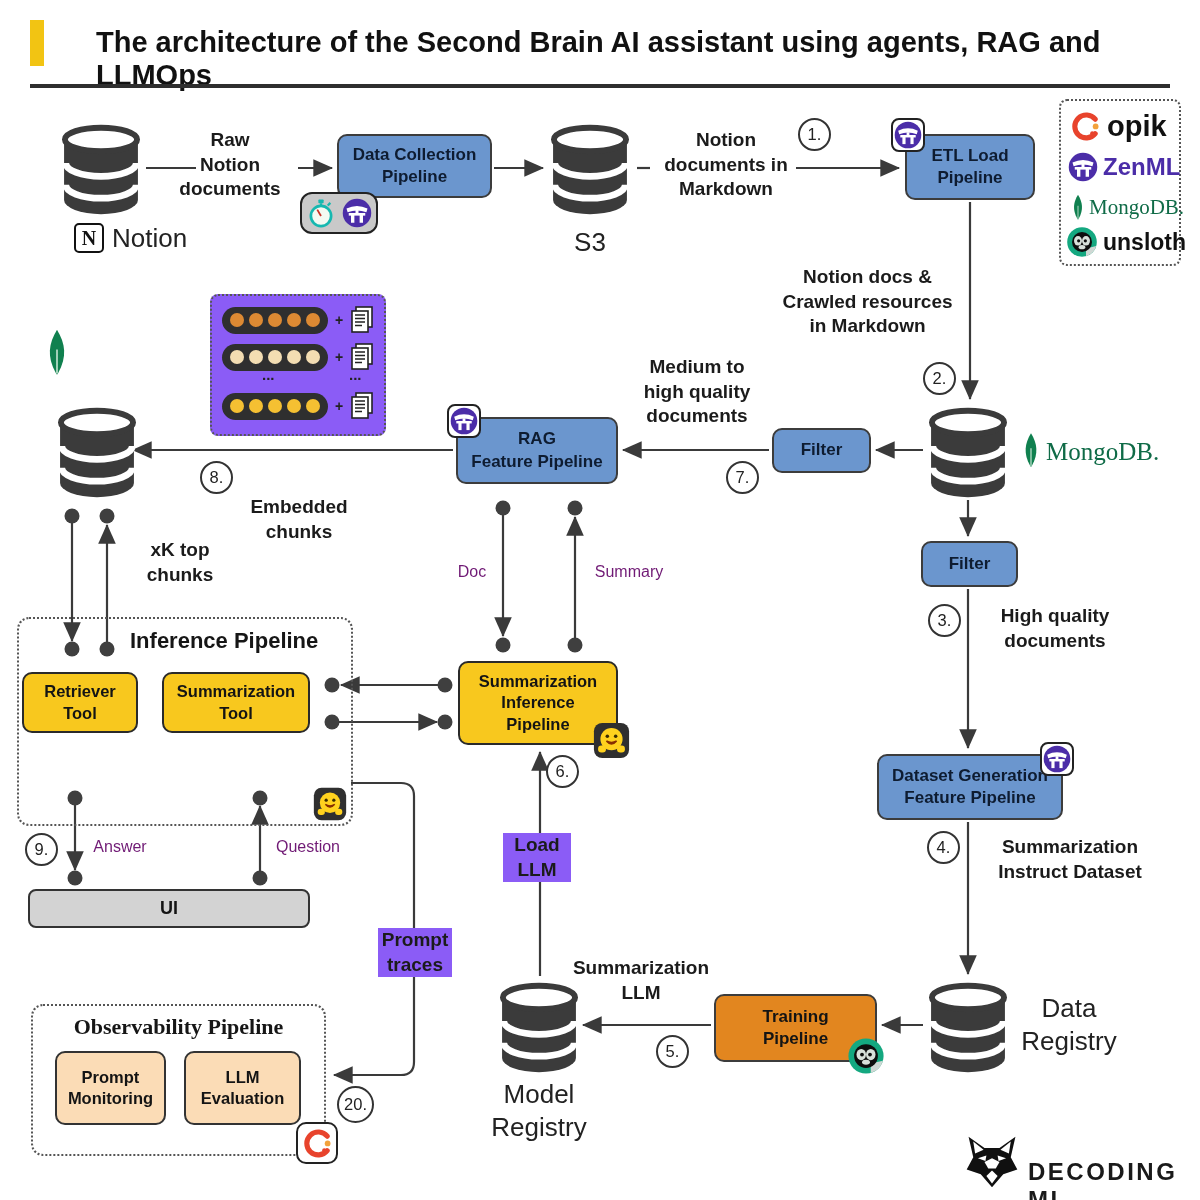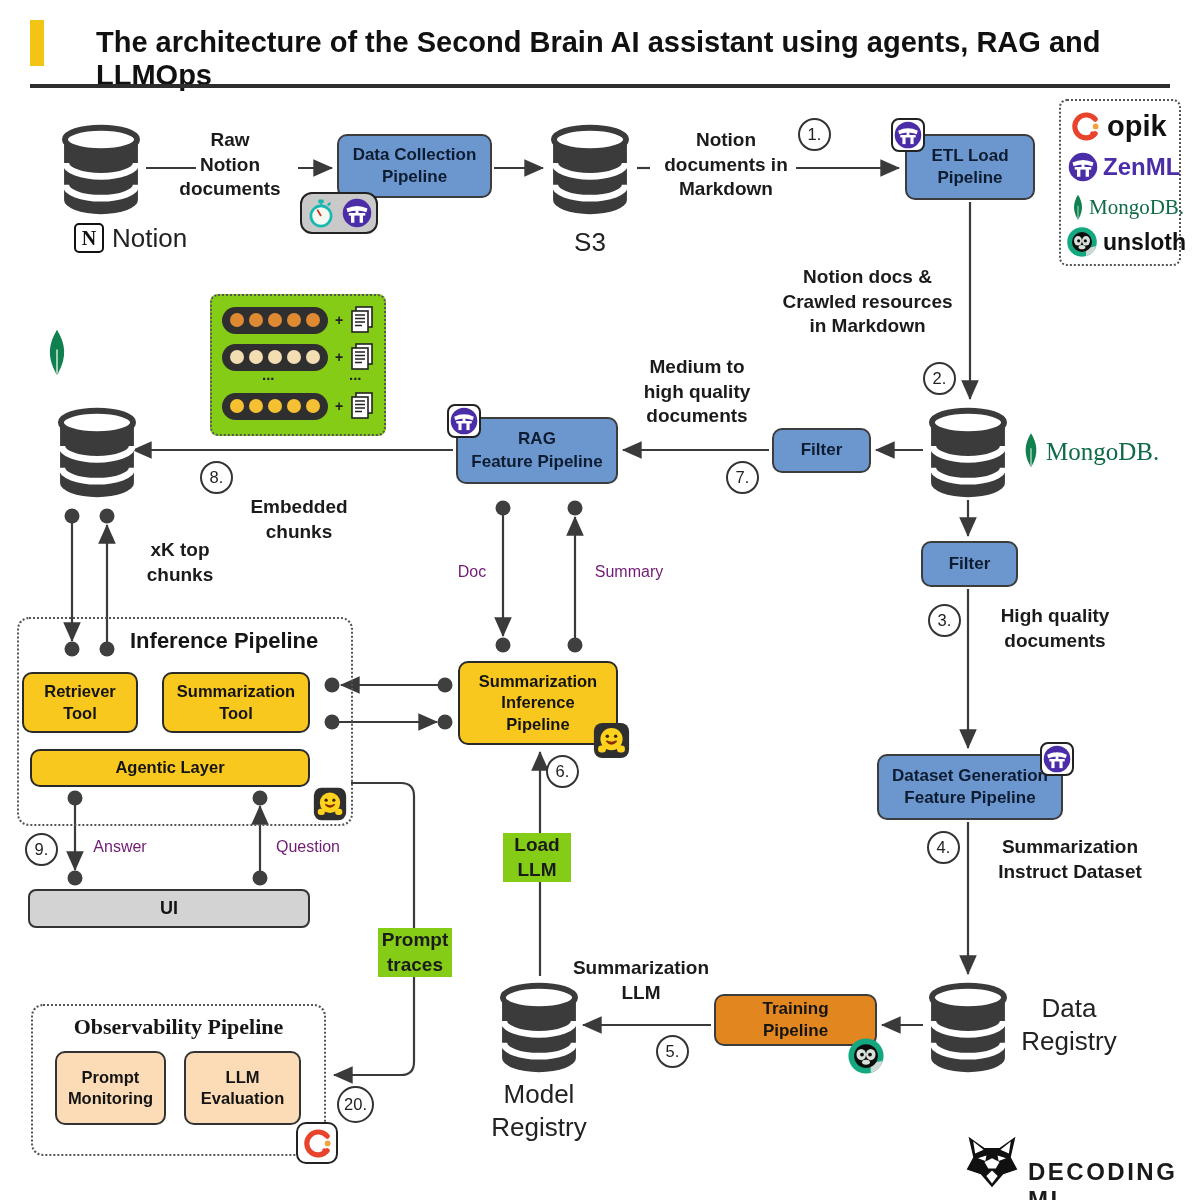--- a/index.html
+++ b/index.html
@@ -24,21 +24,21 @@
   .pill{background:#2f2f2f;border-radius:14px;display:flex;align-items:center;gap:5px;padding:0 8px;height:27px;}
   .pdot{width:14px;height:14px;border-radius:50%;}
   .erow{display:flex;align-items:center;gap:7px;}
   .plus{font-weight:700;font-size:14px;color:#222;}
   .mongo-text{font-family:"Liberation Serif",serif;color:#0f6b47;font-size:25px;}
   .title{font-weight:700;font-size:29px;color:#111;}
   .fox-text{font-weight:700;font-size:24px;letter-spacing:2.5px;color:#1a1a1a;}
   .nicon{width:30px;height:30px;border:2.5px solid #111;border-radius:5px;background:#fff;
          font-family:"Liberation Serif",serif;font-weight:700;font-size:20px;color:#111;
          display:flex;align-items:center;justify-content:center;box-sizing:border-box;}
-  .whitebg{background:#84cc16;text-align:center;}
+  .whitebg{background:#8b5cf6;text-align:center;}
 </style>
 </head>
 <body>
 
 <div id="canvas">
 
   <div class="abs" style="left:30px;top:20px;width:14px;height:46px;background:#f2c413;"></div>
   <div class="abs title" style="left:56px;top:26px;width:1120px;margin-left:40px;">The architecture of the Second Brain AI assistant using agents, RAG and LLMOps</div>
   <div class="abs" style="left:30px;top:84px;width:1140px;height:4px;background:#2e2e2e;"></div>
 
@@ -197,33 +197,32 @@
   <div class="abs node blue" style="left:337px;top:134px;width:155px;height:64px;">Data Collection
 Pipeline</div>
   <div class="abs node blue" style="left:905px;top:134px;width:130px;height:66px;">ETL Load
 Pipeline</div>
   <div class="abs node blue" style="left:456px;top:417px;width:162px;height:67px;">RAG
 Feature Pipeline</div>
   <div class="abs node blue" style="left:772px;top:428px;width:99px;height:45px;">Filter</div>
   <div class="abs node blue" style="left:921px;top:541px;width:97px;height:46px;">Filter</div>
   <div class="abs node blue" style="left:877px;top:754px;width:186px;height:66px;">Dataset Generation
 Feature Pipeline</div>
-  <div class="abs node orange" style="left:714px;top:994px;width:163px;height:52px;">Training
+  <div class="abs node orange" style="left:714px;top:994px;width:163px;height:68px;">Training
 Pipeline</div>
   <div class="abs node yellow" style="left:458px;top:661px;width:160px;height:84px;">Summarization
 Inference
 Pipeline</div>
 
   <div class="abs dash" style="left:17px;top:617px;width:336px;height:209px;"></div>
   <div class="abs gtitle" style="left:130px;top:628px;">Inference Pipeline</div>
   <div class="abs node yellow" style="left:22px;top:672px;width:116px;height:61px;">Retriever
 Tool</div>
   <div class="abs node yellow" style="left:162px;top:672px;width:148px;height:61px;">Summarization
 Tool</div>
-  <div class="abs node yellow" style="left:30px;top:749px;width:280px;height:38px;">Agentic Layer</div>
 
   <div class="abs node gray" style="left:28px;top:889px;width:282px;height:39px;">UI</div>
 
   <div class="abs dash" style="left:31px;top:1004px;width:295px;height:152px;"></div>
   <div class="abs gtitle" style="left:31px;top:1014px;width:295px;text-align:center;font-family:Liberation Serif, serif;">Observability Pipeline</div>
   <div class="abs node peach" style="left:55px;top:1051px;width:111px;height:74px;">Prompt
 Monitoring</div>
   <div class="abs node peach" style="left:184px;top:1051px;width:117px;height:74px;">LLM
 Evaluation</div>
 

